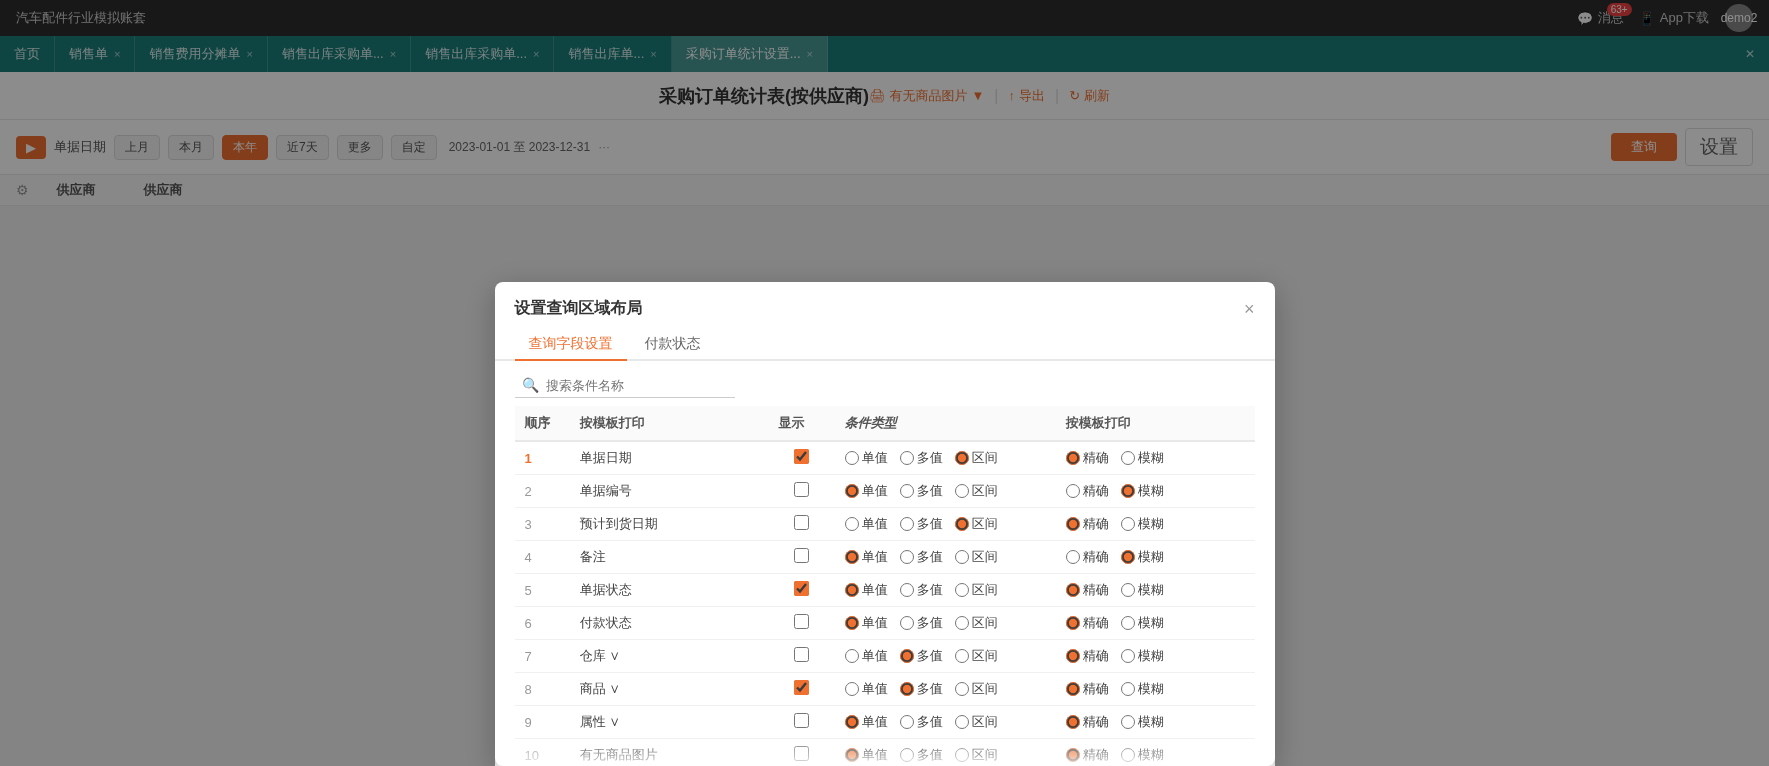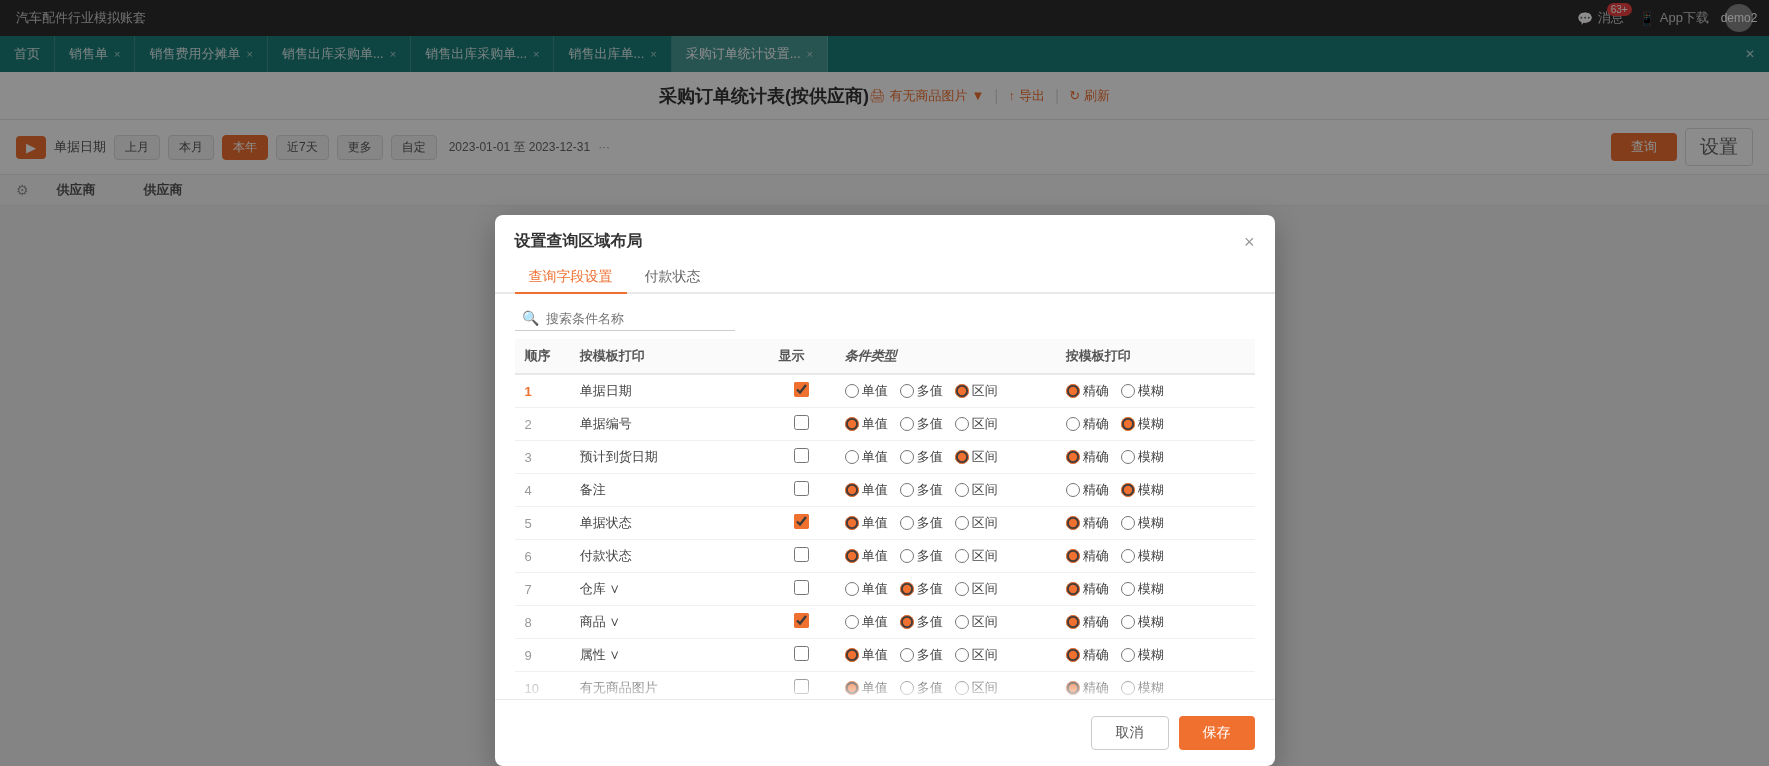--- a/index.html
+++ b/index.html
@@ -720,19 +720,15 @@
                 <div class="radio-group">
                   <label class="radio-label"><input type="radio" name="match_9" value="精确" checked="" style="">精确</label>
                   <label class="radio-label"><input type="radio" name="match_9" value="模糊" style="">模糊</label>
                 </div>
               </td>
             </tr>
           </tbody>
       </table>
     </div>
 
-    <div class="dialog-footer">
-      <button class="btn-cancel">取消</button>
-      <button class="btn-save">保存</button>
-    </div>
 
   </div>
 </div>
 
 </body></html>

